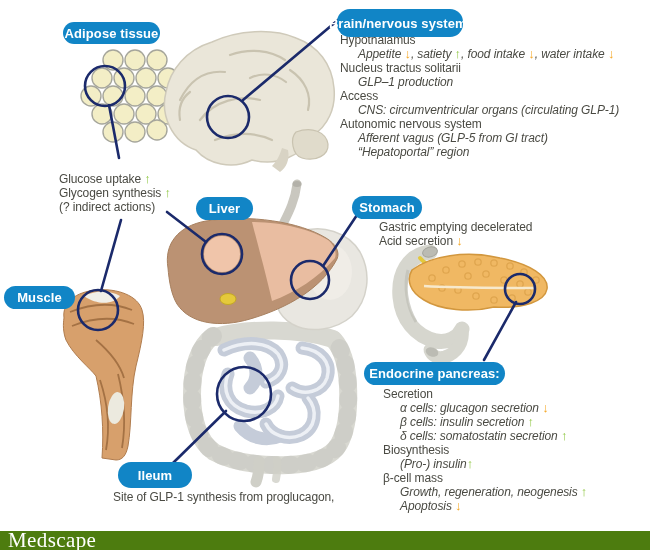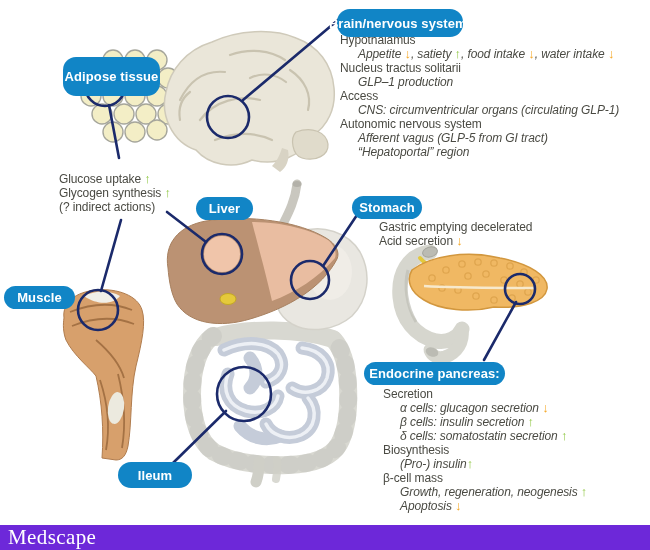--- a/index.html
+++ b/index.html
@@ -10,21 +10,21 @@
         border-radius:13px;display:flex;align-items:center;justify-content:center;
         white-space:nowrap;z-index:3;letter-spacing:.1px;}
   .tblock{position:absolute;color:#4a4a43;font-size:12px;line-height:14px;z-index:2;
           white-space:nowrap;letter-spacing:-0.1px;}
   .tline{white-space:pre;}
   .ind1{padding-left:18px;font-style:italic;}
   .pblock .ind1{padding-left:17px;}
   .arrow{font-weight:bold;font-size:13px;}
   .up{color:#8dc63f;}
   .down{color:#f5a623;}
-  #footer{position:absolute;left:0;bottom:0;width:650px;height:25px;background:#6d28d9;
+  #footer{position:absolute;left:0;bottom:0;width:650px;height:19px;background:#4d7c0f;
           display:flex;align-items:center;z-index:4;}
   #brand{color:#ffffff;font-family:"Liberation Serif",serif;font-size:21px;
          padding-left:8px;letter-spacing:.4px;}
 </style>
 </head>
 <body>
 
 <div id="stage">
 
 <svg width="650" height="550" viewBox="0 0 650 550">
@@ -163,21 +163,21 @@
     <line x1="109" y1="105" x2="119" y2="158"></line>
     <line x1="243" y1="100" x2="338" y2="20"></line>
     <line x1="206" y1="242" x2="167" y2="212"></line>
     <line x1="101" y1="291" x2="121" y2="220"></line>
     <line x1="323" y1="266" x2="357" y2="215"></line>
     <line x1="516" y1="302" x2="484" y2="360"></line>
     <line x1="226" y1="411" x2="173" y2="463"></line>
   </g>
 </svg>
 
-<div class="pill" style="left:63px;top:22px;width:97px;height:39px;margin-top:35px;">Adipose tissue</div>
+<div class="pill" style="left:63px;top:22px;width:97px;height:22px;">Adipose tissue</div>
 <div class="pill" style="left:337px;top:9px;width:126px;height:28px;">Brain/nervous system:</div>
 <div class="pill" style="left:196px;top:197px;width:57px;height:23px;">Liver</div>
 <div class="pill" style="left:352px;top:196px;width:70px;height:23px;">Stomach</div>
 <div class="pill" style="left:4px;top:286px;width:71px;height:23px;text-align:right;">Muscle</div>
 <div class="pill" style="left:118px;top:462px;width:74px;height:26px;border-radius:14px;">Ileum</div>
 <div class="pill" style="left:364px;top:362px;width:141px;height:23px;">Endocrine pancreas:</div>
 
 <div class="tblock" style="left:340px;top:33px;">
       <div class="tline ind0"><span>Hypothalamus</span></div>
       <div class="tline ind1"><span>Appetite </span><span class="arrow down">↓</span><span>, satiety </span><span class="arrow up">↑</span><span>, food intake </span><span class="arrow down">↓</span><span>, water intake </span><span class="arrow down">↓</span></div>
@@ -203,19 +203,20 @@
       <div class="tline ind1"><span>α cells: glucagon secretion </span><span class="arrow down">↓</span></div>
       <div class="tline ind1"><span>β cells: insulin secretion </span><span class="arrow up">↑</span></div>
       <div class="tline ind1"><span>δ cells: somatostatin secretion </span><span class="arrow up">↑</span></div>
       <div class="tline ind0"><span>Biosynthesis</span></div>
       <div class="tline ind1"><span>(Pro-) insulin</span><span class="arrow up">↑</span></div>
       <div class="tline ind0"><span>β-cell mass</span></div>
       <div class="tline ind1"><span>Growth, regeneration, neogenesis </span><span class="arrow up">↑</span></div>
       <div class="tline ind1"><span>Apoptosis </span><span class="arrow down">↓</span></div>
     </div>
 <div class="tblock" style="left:113px;top:490px;">
+      <div class="tline ind0"><span>Site of GLP-1 synthesis from proglucagon,</span></div>
     </div>
 
 <div id="footer">
   <span id="brand">Medscape</span>
 </div>
 
 </div>
 
 </body></html>

